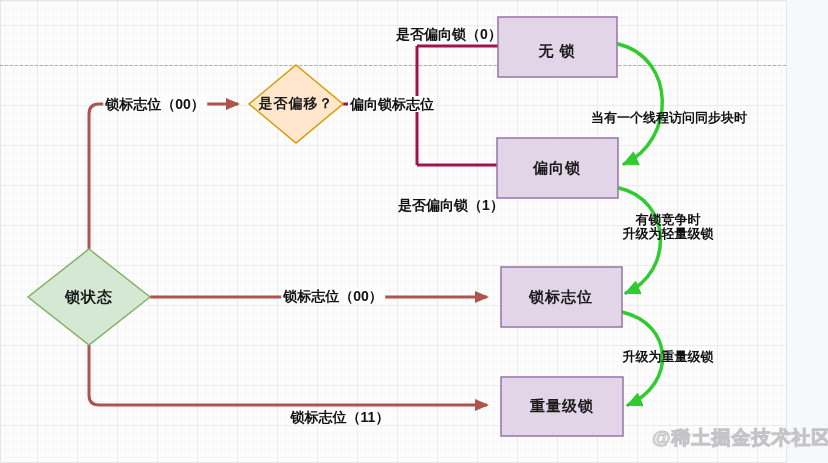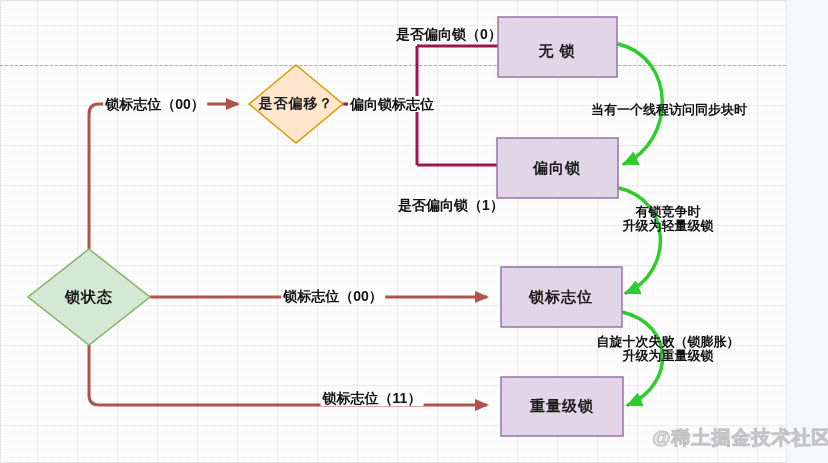--- a/index.html
+++ b/index.html
@@ -30,21 +30,21 @@
     font-size:15px;font-weight:bold;color:#1A1A1A;white-space:nowrap;letter-spacing:1px;
   }
   .edge-label{
     position:absolute;transform:translate(-50%,-50%);
     font-size:14px;font-weight:bold;color:#111;white-space:nowrap;
     background:#FDFDFD;padding:0 2px;line-height:16px;
   }
   .annotation{
     position:absolute;transform:translate(-50%,-50%);
     font-size:13px;font-weight:bold;color:#111;white-space:nowrap;
-    text-align:center;line-height:14px;
+    text-align:center;line-height:14px;margin-top:8px;
   }
   .watermark{
     position:absolute;left:652px;top:425px;
     font-size:19px;font-weight:bold;letter-spacing:1px;white-space:nowrap;
     color:#F2F2F2;
     -webkit-text-stroke:1px #C4C4C6;
   }
 </style>
 </head>
 <body>
@@ -84,32 +84,31 @@
 
   <div class="node-label" style="left:89px;top:297px;">锁状态</div>
   <div class="node-label" style="left:296px;top:104px;font-size:14px;">是否偏移？</div>
   <div class="node-label" style="left:557px;top:51px;">无 锁</div>
   <div class="node-label" style="left:557px;top:168px;">偏向锁</div>
   <div class="node-label" style="left:561px;top:297px;">锁标志位</div>
   <div class="node-label" style="left:562px;top:406px;">重量级锁</div>
 
   <div class="edge-label" style="left:155px;top:104px;">锁标志位（00）</div>
   <div class="edge-label" style="left:333px;top:296px;">锁标志位（00）</div>
-  <div class="edge-label" style="left:340px;top:398px;margin-left:32px;">锁标志位（11）</div>
+  <div class="edge-label" style="left:340px;top:417px;">锁标志位（11）</div>
   <div class="edge-label" style="left:392px;top:104px;">偏向锁标志位</div>
   <div class="edge-label" style="left:449px;top:34px;background:transparent;">是否偏向锁（0）</div>
   <div class="edge-label" style="left:451px;top:177px;background:transparent;margin-top:28px;">是否偏向锁（1）</div>
 
   <div class="annotation" style="left:669px;top:110px;">
     <div>当有一个线程访问同步块时</div>
   </div>
   <div class="annotation" style="left:668px;top:219px;">
     <div>有锁竞争时</div>
     <div>升级为轻量级锁</div>
   </div>
   <div class="annotation" style="left:668px;top:349px;">
-    <div>自旋十次失败（锁膨胀）</div>
     <div>升级为重量级锁</div>
   </div>
 
   <div class="watermark">@稀土掘金技术社区</div>
 
 </div>
 
 </body></html>

